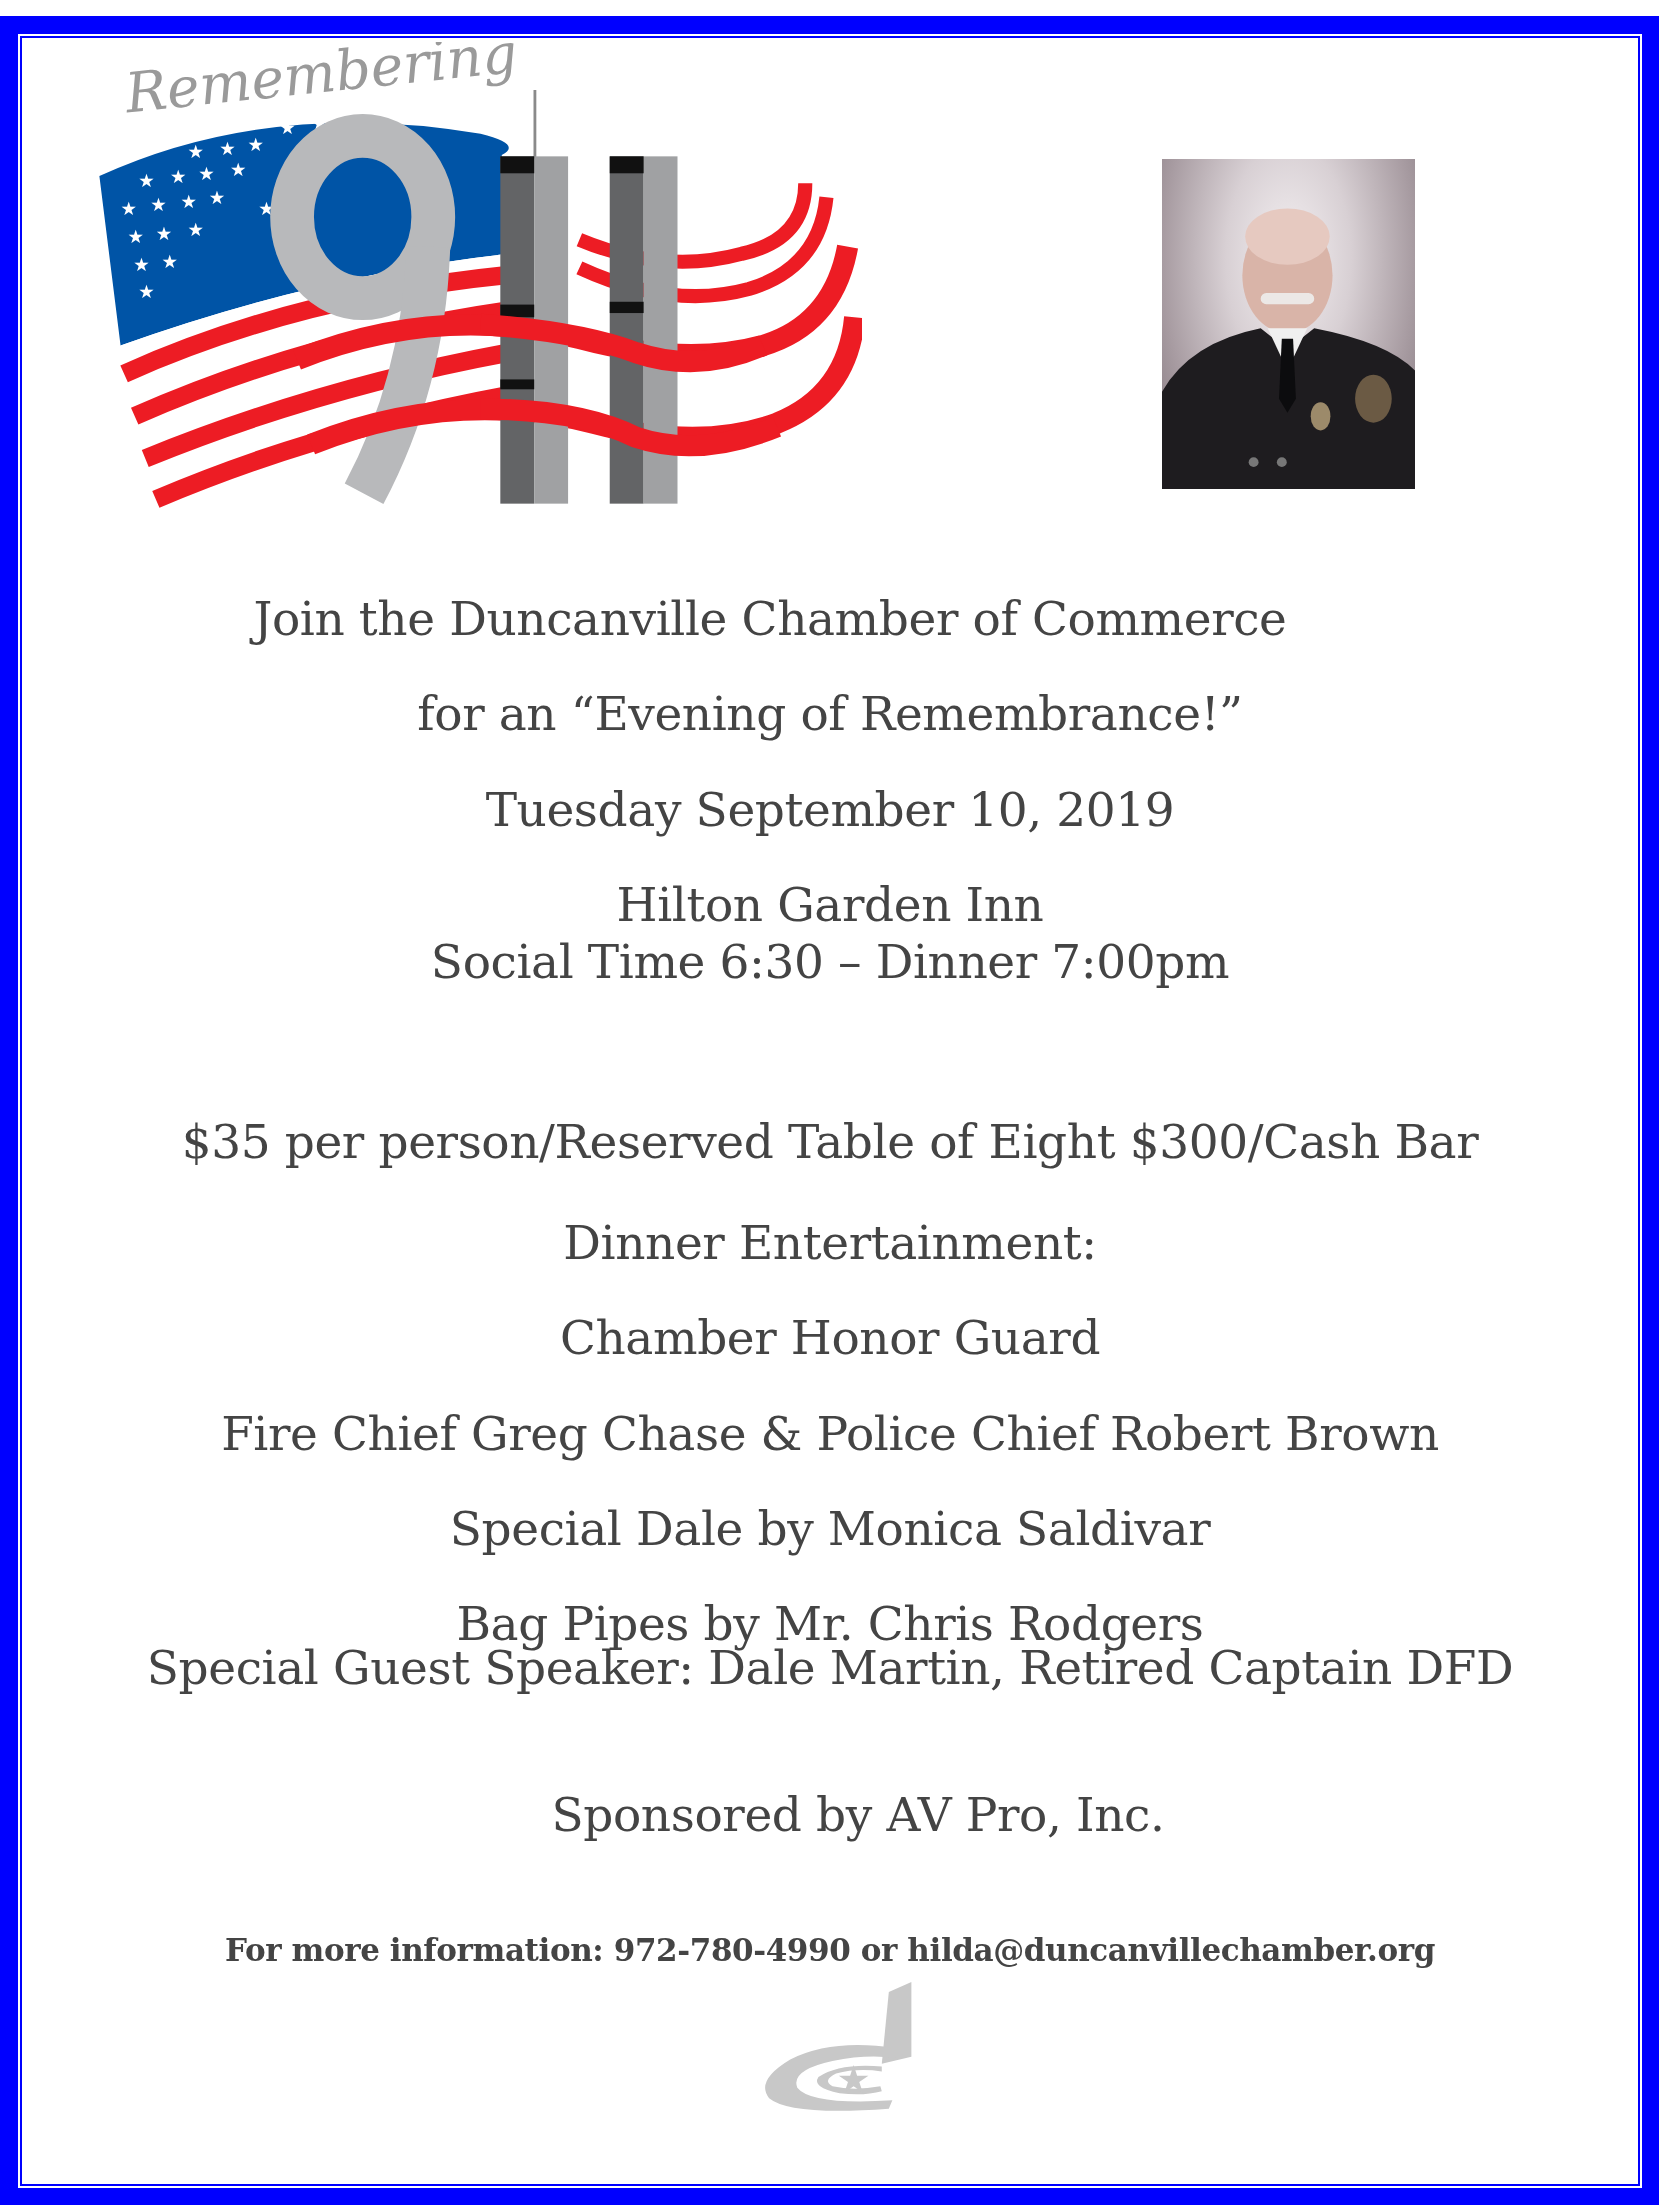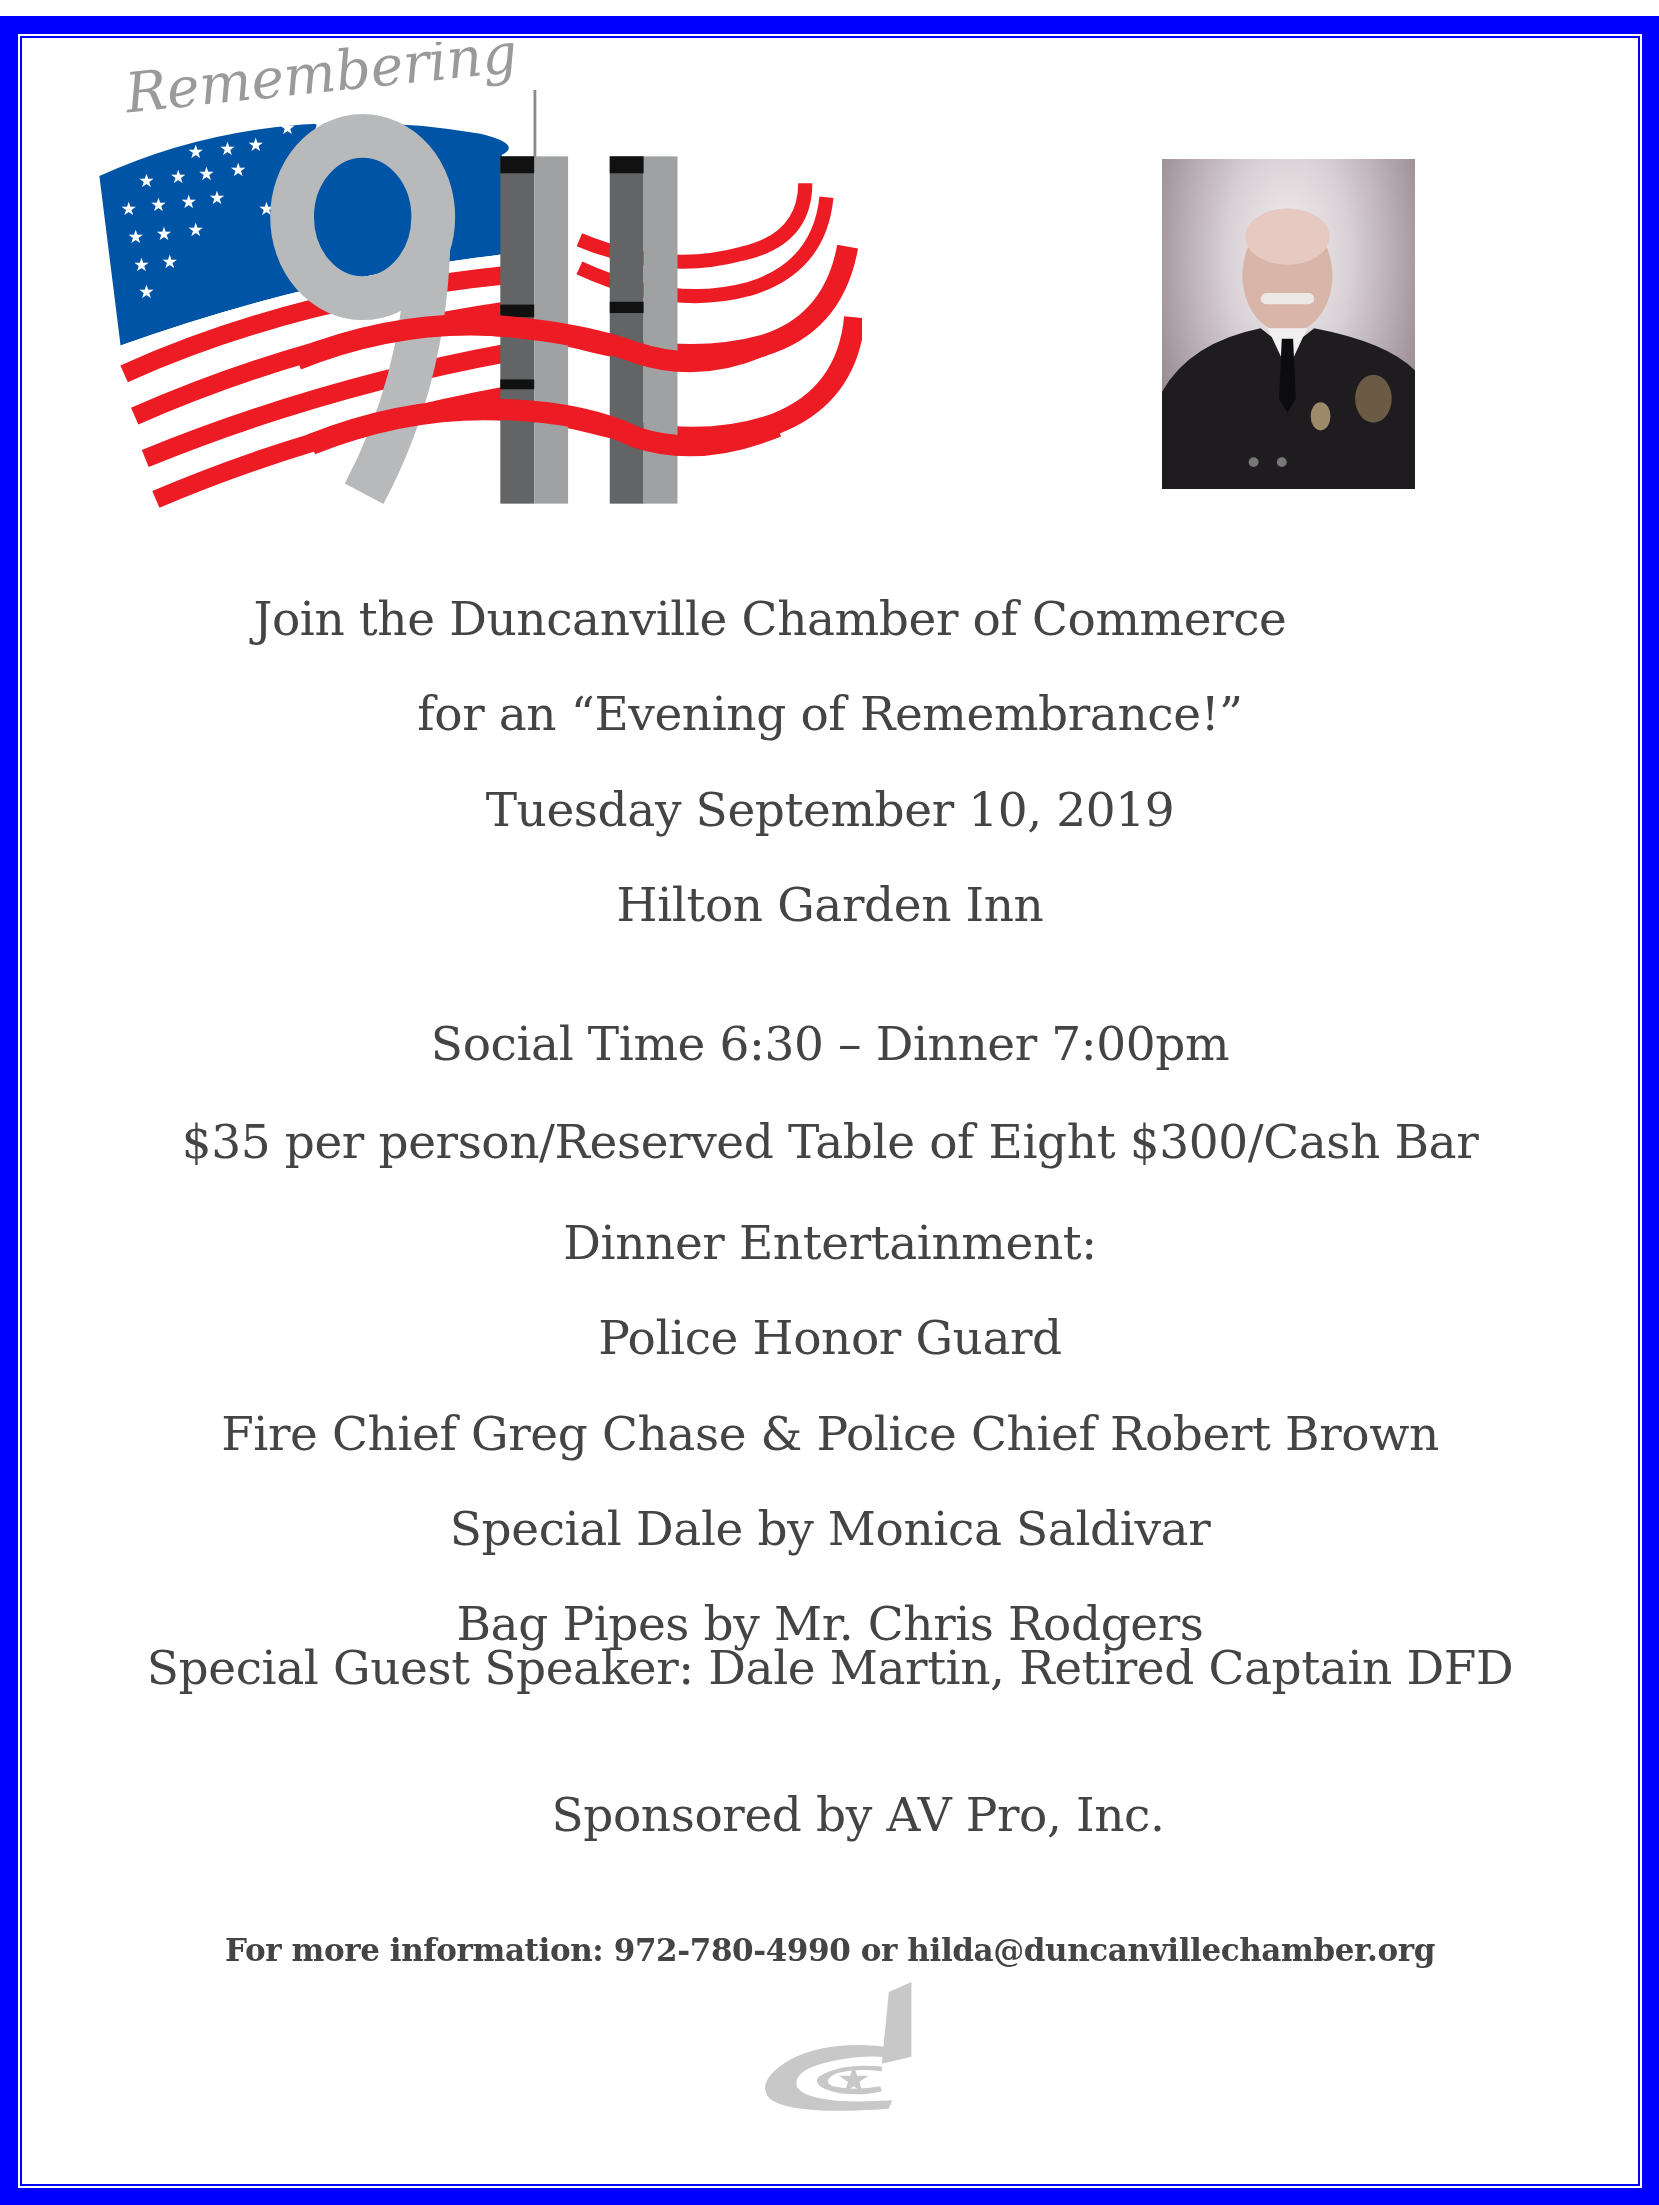--- a/index.html
+++ b/index.html
@@ -128,25 +128,25 @@
     <ellipse cx="225" cy="365" rx="14" ry="20" fill="#9c8a6a"></ellipse>
     <circle cx="130" cy="430" r="7" fill="#777"></circle>
     <circle cx="170" cy="430" r="7" fill="#777"></circle>
   </svg>
 </div>
 
 <div class="line body-line" style="top:595px; left:-60px;">Join the Duncanville Chamber of Commerce</div>
 <div class="line body-line" style="top:690px; left:0px;">for an “Evening of Remembrance!”</div>
 <div class="line body-line" style="top:786px;">Tuesday September 10, 2019</div>
 <div class="line body-line" style="top:881px;">Hilton Garden Inn</div>
-<div class="line body-line" style="top:1020px;text-align:center;">Social Time 6:30 – Dinner 7:00pm</div>
+<div class="line body-line" style="top:938px;text-align:center;">Social Time 6:30 – Dinner 7:00pm</div>
 <div class="line body-line" style="top:1070px;margin-top:48px;">$35 per person/Reserved Table of Eight $300/Cash Bar</div>
 
 <div class="line body-line" style="top:1219px;">Dinner Entertainment:</div>
-<div class="line body-line" style="top:1314px;">Police Honor Guard</div>
+<div class="line body-line" style="top:1314px;">Chamber Honor Guard</div>
 <div class="line body-line" style="top:1410px;">Fire Chief Greg Chase &amp; Police Chief Robert Brown</div>
 <div class="line body-line" style="top:1505px;">Special Dale by Monica Saldivar</div>
 <div class="line body-line" style="top:1600px;">Bag Pipes by Mr. Chris Rodgers</div>
 <div class="line body-line" style="top:1644px;">Special Guest Speaker: Dale Martin, Retired Captain DFD</div>
 <div class="line body-line" style="top:1791px;padding-left:28px;">Sponsored by AV Pro, Inc.</div>
 
 <div class="line contact-line" style="top:1935px;">For more information: 972-780-4990 or hilda@duncanvillechamber.org</div>
 
 <svg class="chamber-logo" viewBox="0 0 240 196" xmlns="http://www.w3.org/2000/svg">
   <path d="M200 24 L 232 10 L 232 116 L 190 126 Z" fill="#c8c8c8"></path>

